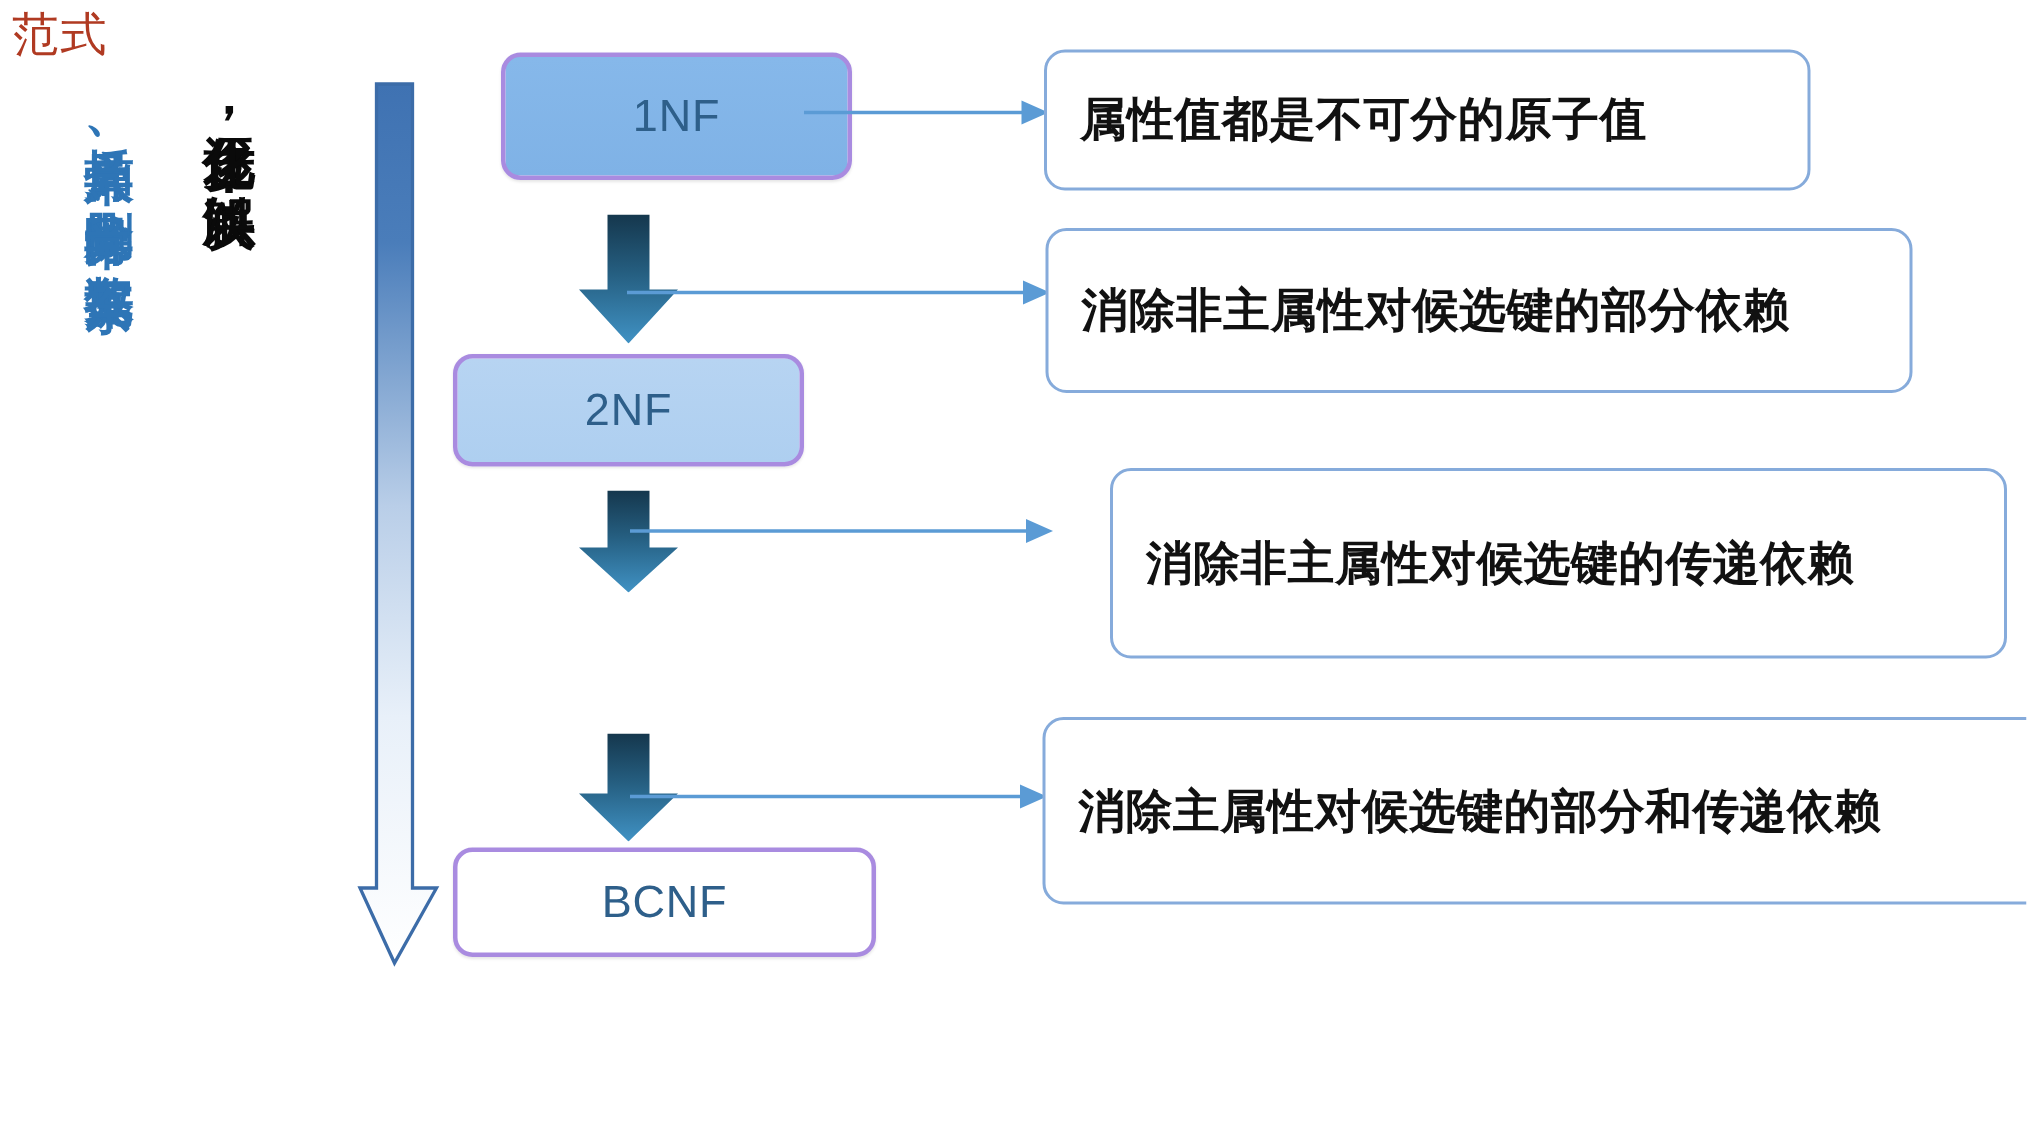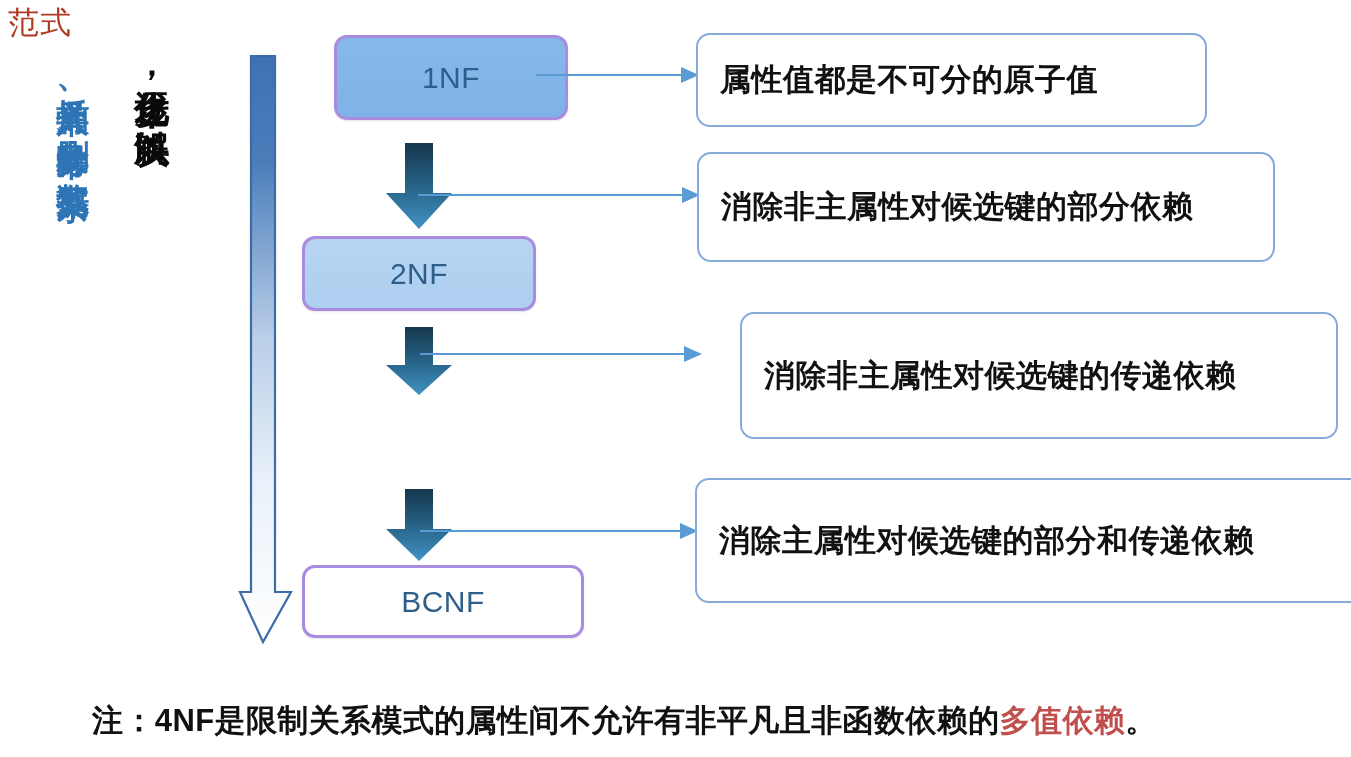--- a/index.html
+++ b/index.html
@@ -223,17 +223,14 @@
   <div class="desc-box" id="desc-2">
     <span>消除非主属性对候选键的部分依赖</span>
   </div>
   <div class="desc-box" id="desc-3">
     <span>消除非主属性对候选键的传递依赖</span>
   </div>
   <div class="desc-box" id="desc-4">
     <span>消除主属性对候选键的部分和传递依赖</span>
   </div>
 
-  <div class="note">
-    <span>注：4NF是限制关系模式的属性间不允许有非平凡且非函数依赖的</span><span class="hl">多值依赖</span><span>。</span>
-  </div>
 
 </div>
 
 </body></html>

